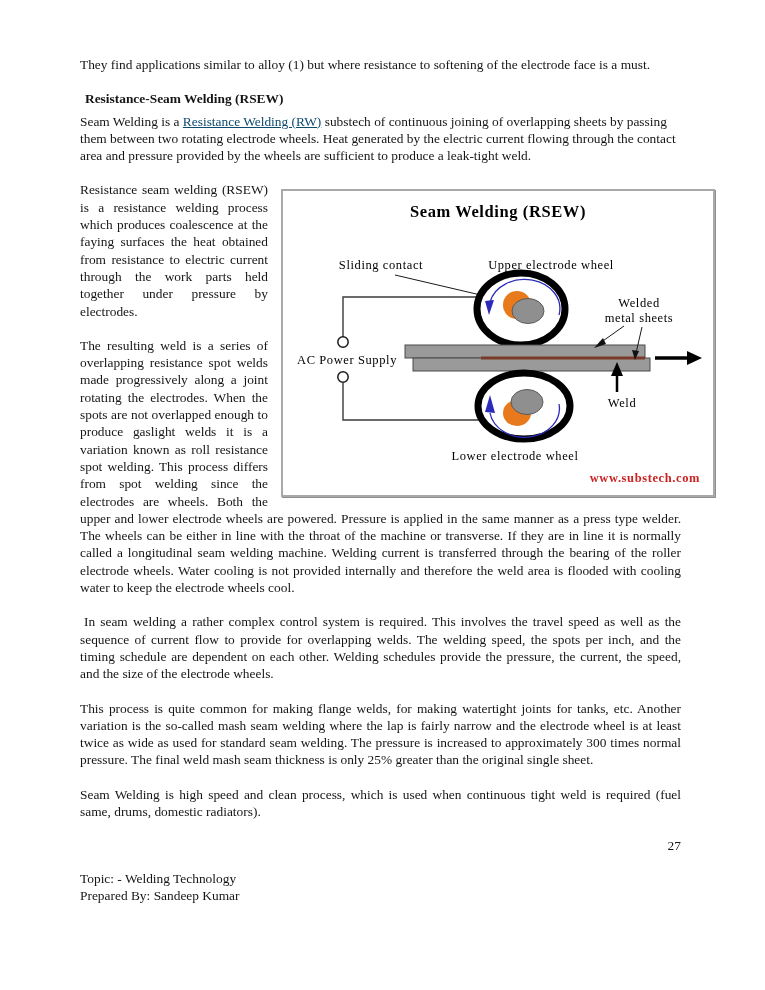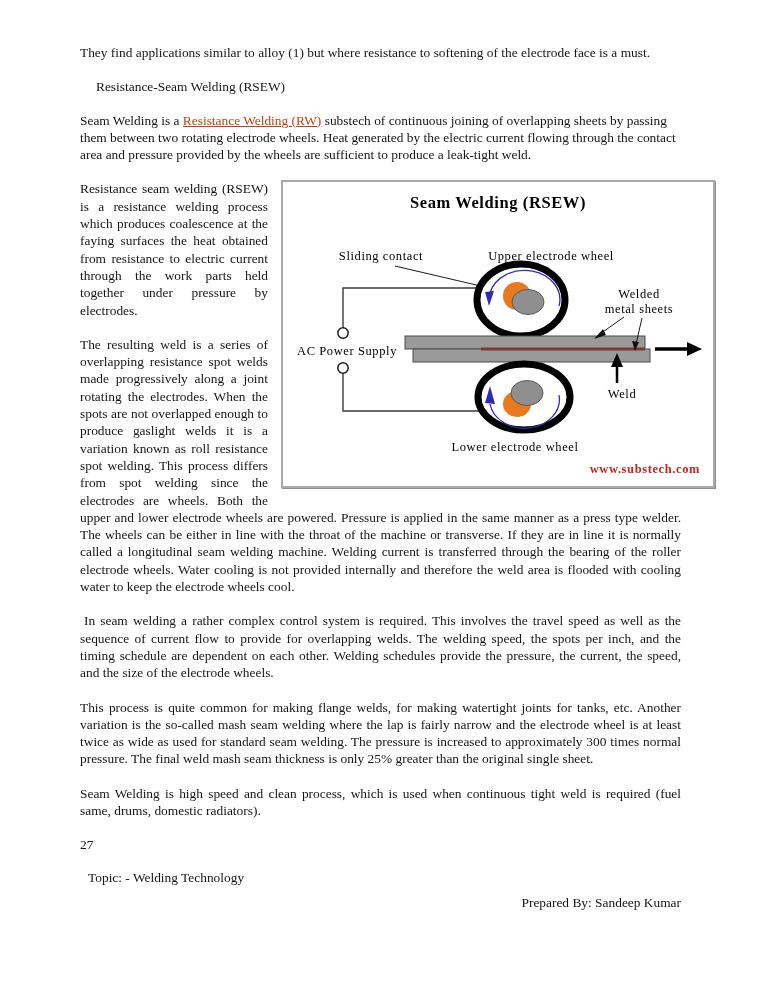--- a/index.html
+++ b/index.html
@@ -4,45 +4,45 @@
 <style>
   * { box-sizing: border-box; }
   html, body { margin: 0; padding: 0; }
   body {
     width: 765px; height: 990px;
     background: #ffffff;
     font-family: "Liberation Serif", serif;
     color: #151515;
     overflow: hidden;
   }
-  .page { padding: 44px 84px 0 80px; font-size: 13.4px; line-height: 17.3px; }
+  .page { padding: 56px 84px 0 80px; font-size: 13.4px; line-height: 17.3px; }
   p { margin: 0 0 17px 0; }
-  .heading { font-weight: normal; margin: 16px; }
+  .heading { font-weight: bold; margin: 5px; }
   .lead { margin: 0 0 17px 0; }
   .just { text-align: justify; }
   .indent1 { text-indent: 4px; }
-  a.rw-link { color: #c2410c; text-decoration: underline; cursor: pointer; text-align: center; }
+  a.rw-link { color: #0c4a6e; text-decoration: underline; cursor: pointer; text-align: center; }
   b { font-weight: normal; }
 
   
   .fig {
     float: right;
     width: 434px;
-    margin: 0 -34px 10px 13px;
+    margin: 8px -34px 10px 13px;
     border: 2px solid #a9a9a9;
     box-shadow: 1px 1px 0 #8f8f8f;
     background: #ffffff;
   }
   .fig svg { display: block; }
   .figtext { font-family: "Liberation Serif", serif; letter-spacing: 0.6px; }
 
   
-  .pagenum { text-align: left; margin: 14px 0 15px 0; }
-  .topic { margin: 8px; }
-  .prepared { text-align: right; margin: 0; }
+  .pagenum { text-align: right; margin: 14px 0 15px 0; }
+  .topic { margin: 0; }
+  .prepared { text-align: left; margin: 0; }
 </style>
 </head>
 <body>
 
 <div class="page">
 
   <p>They find applications similar to alloy (1) but where resistance to softening of the electrode face is a must.</p>
 
   <p class="heading">Resistance-Seam Welding (RSEW)</p>
 

